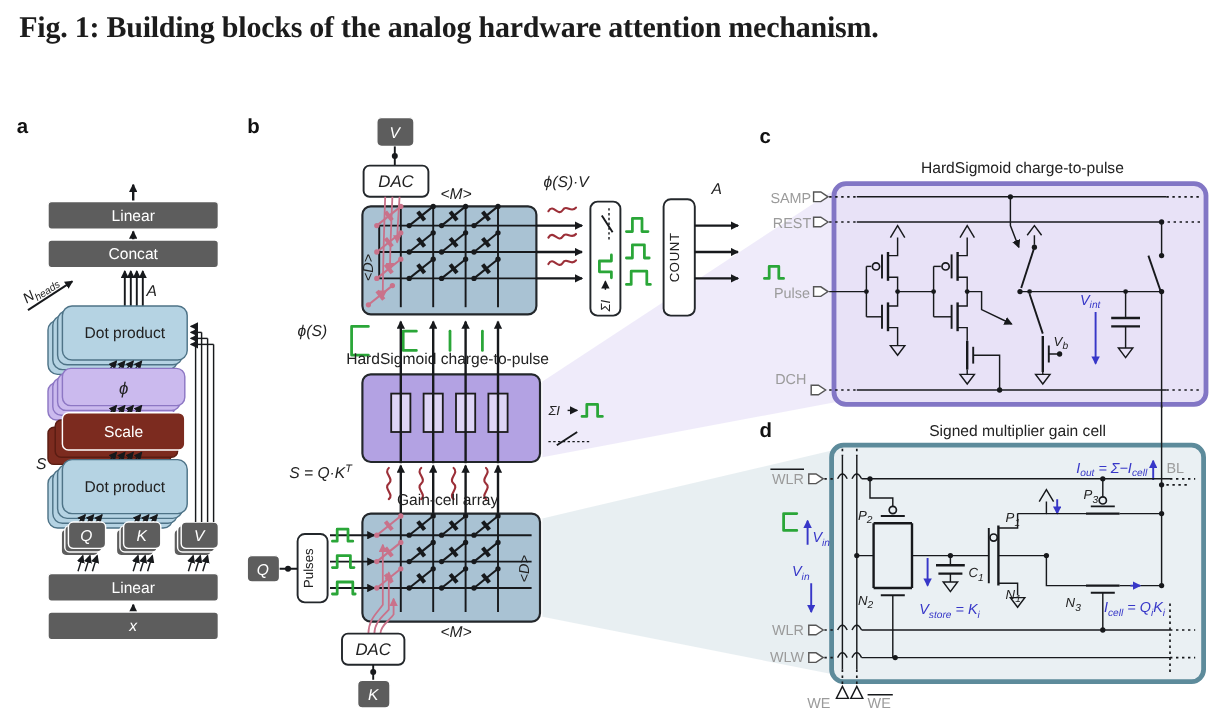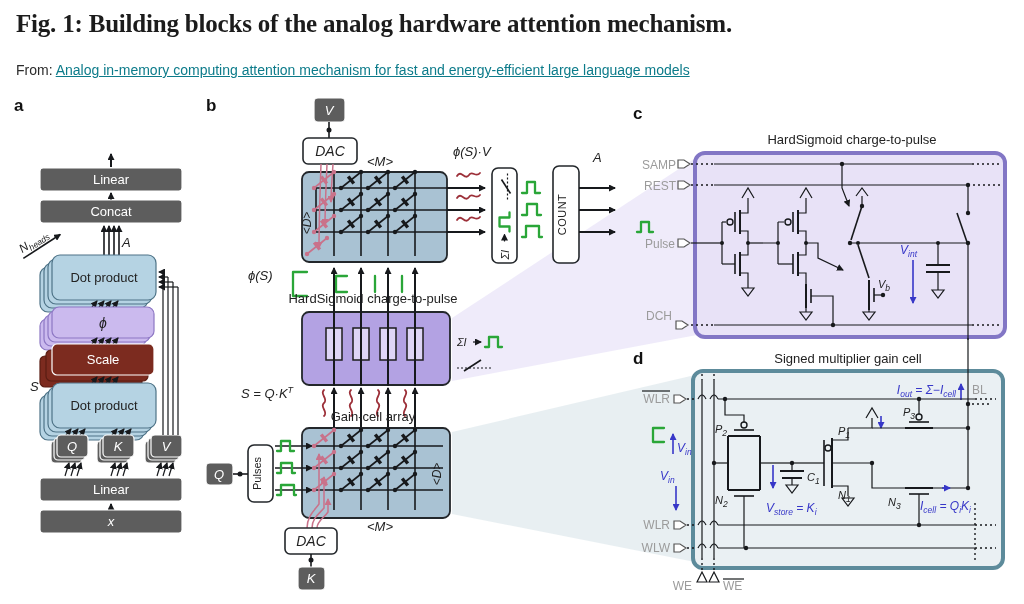--- a/index.html
+++ b/index.html
@@ -31,24 +31,20 @@
   .blt{fill:#3737c8;}
   .sub{font-size:8.5px;}
   .sup{font-size:9px;}
 </style>
 </head>
 <body>
 
 <div id="page">
 
   <div class="fig-title">Fig. 1: Building blocks of the analog hardware attention mechanism.</div>
-  <div class="src-line">
-    <span>From:</span>
-    <a>Analog in-memory computing attention mechanism for fast and energy-efficient large language models</a>
-  </div>
 
   <div class="pletter" style="left:14px;top:96px;">a</div>
   <div class="pletter" style="left:206px;top:96px;">b</div>
   <div class="pletter" style="left:633px;top:104px;">c</div>
   <div class="pletter" style="left:633px;top:349px;">d</div>
 
   <svg width="1024" height="604" style="left:0;top:0;z-index:0;">
     <polygon points="452,318 697,157 697,335 452,381" fill="#cdc2ee" opacity="0.32"></polygon>
     <polygon points="452,432 695,375 695,562 452,514" fill="#b9cdd8" opacity="0.32"></polygon>
   </svg>

